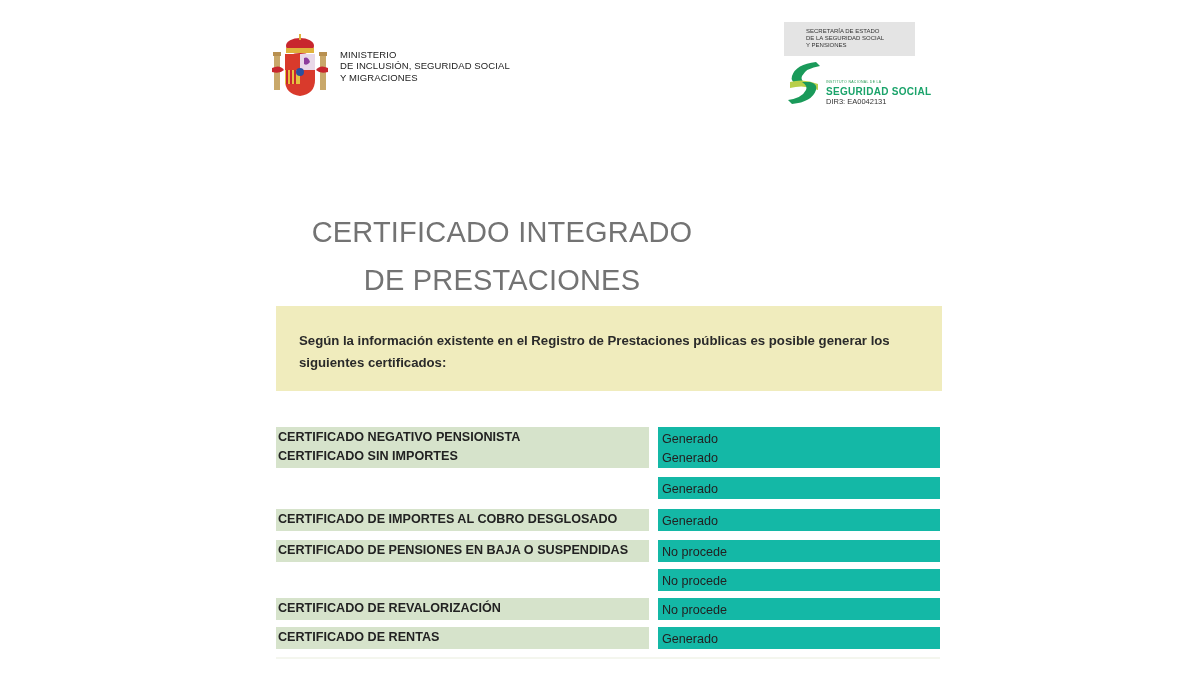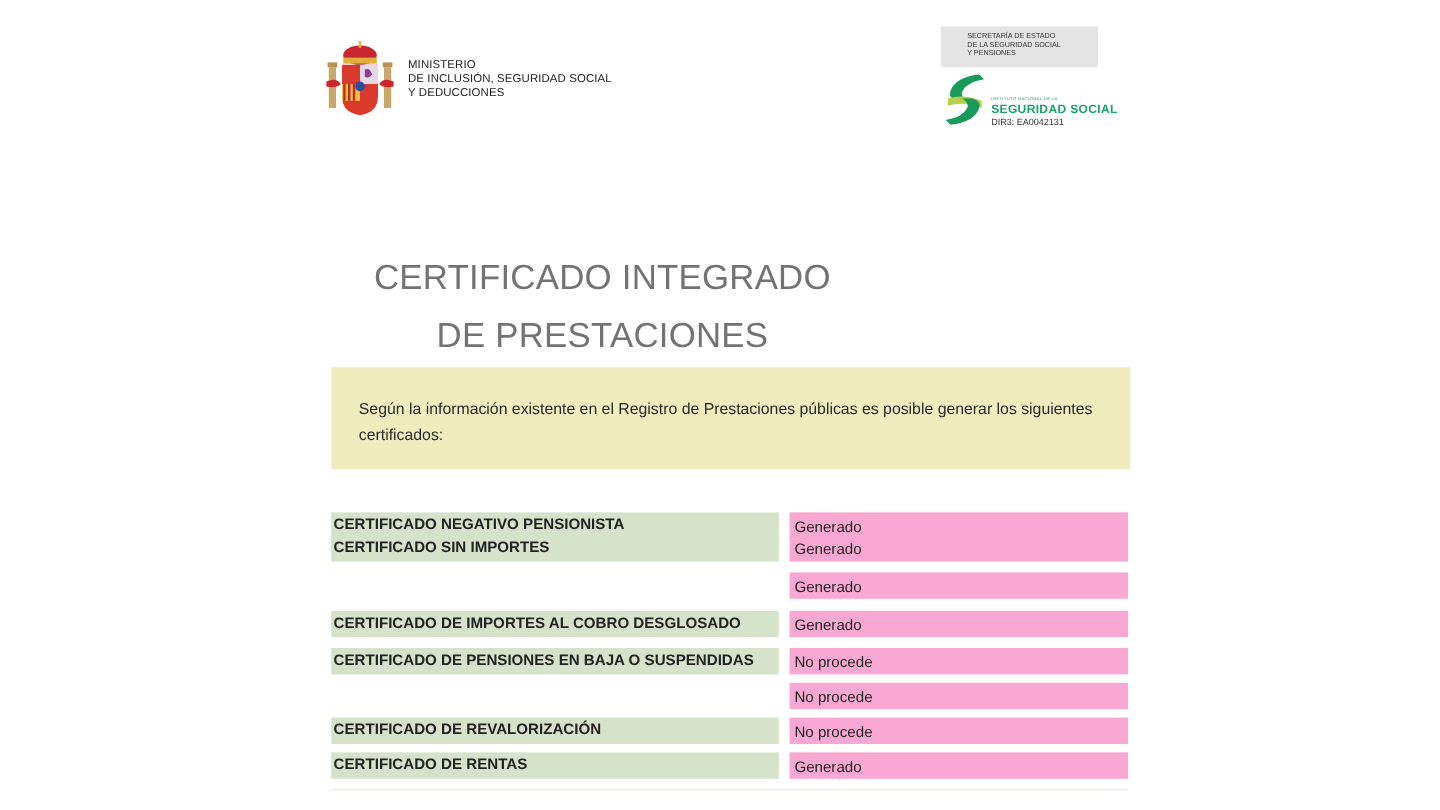--- a/index.html
+++ b/index.html
@@ -12,26 +12,26 @@
     .ministry-text { margin-left: 10px; font-size: 9.5px; line-height: 11.5px; color: #222; letter-spacing: 0.1px; }
     .ss-box { position: absolute; left: 784px; top: 22px; width: 131px; height: 34px; background: #e4e4e4; }
     .ss-box-text { position: absolute; left: 22px; top: 6px; font-size: 6px; line-height: 7px; color: #333; }
     .ss-logo { position: absolute; left: 786px; top: 60px; width: 36px; height: 46px; }
     .ss-inst { position: absolute; left: 826px; top: 80px; font-size: 3.5px; color: #2a9c57; letter-spacing: 0.3px; }
     .ss-name { position: absolute; left: 826px; top: 86px; font-size: 10px; font-weight: bold; color: #1aa36a; letter-spacing: 0.3px; }
     .ss-dir { position: absolute; left: 826px; top: 97px; font-size: 7.5px; color: #333; }
     .title { position: absolute; left: 0; width: 1004px; text-align: center; top: 208px;
       font-size: 29px; line-height: 48px; color: #737373; font-family: Liberation Sans, sans-serif; font-weight: normal; letter-spacing: 0.2px; }
     .info-box { position: absolute; left: 276px; top: 306px; width: 666px; height: 85px; background: #f0ecbd; }
-    .info-text { position: absolute; left: 23px; top: 24px; width: 620px; font-size: 13.2px; line-height: 22px; font-weight: normal; color: #2a2a2a; }
+    .info-text { position: absolute; left: 23px; top: 24px; width: 620px; font-size: 13.2px; line-height: 22px; font-weight: bold; color: #2a2a2a; }
     .rows { position: absolute; left: 276px; top: 415px; width: 664px; }
     .row { position: absolute; left: 0; width: 664px; height: 22px; }
     .row-label { position: absolute; left: 0; top: 0; width: 373px; height: 22px; background: #d6e3cb;
       font-size: 12.6px; font-weight: bold; color: #222; line-height: 20px; padding-left: 2px; box-sizing: border-box; white-space: nowrap; }
-    .row-status { position: absolute; left: 382px; top: 0; width: 282px; height: 22px; background: #f9a8d4;
+    .row-status { position: absolute; left: 382px; top: 0; width: 282px; height: 22px; background: #14b8a6;
       font-size: 12.6px; color: #222; line-height: 24px; padding-left: 4px; box-sizing: border-box; }
     .bottom-line { position: absolute; left: 276px; top: 657px; width: 664px; height: 2px; background: #f4f6ee; }
   </style>
 </head>
 <body>
 
 <div class="ministry">
   <svg class="coat" viewBox="0 0 60 64">
     <rect x="4" y="22" width="6" height="34" fill="#c9a86a"></rect>
     <rect x="50" y="22" width="6" height="34" fill="#c9a86a"></rect>
@@ -45,21 +45,21 @@
     <path d="M15 20 H45 V46 Q45 60 30 62 Q15 60 15 46Z" fill="#d93a2c"></path>
     <rect x="30" y="20" width="15" height="16" fill="#e8d8e8"></rect>
     <rect x="15" y="36" width="15" height="14" fill="#e6c040"></rect>
     <path d="M17 36 V50 M21 36 V50 M25 36 V50" stroke="#c8262e" stroke-width="2"></path>
     <path d="M34 24 Q38 22 40 28 Q37 32 34 30Z" fill="#8c3d9c"></path>
     <circle cx="30" cy="38" r="4" fill="#2b4fa0"></circle>
   </svg>
   <div class="ministry-text">
     <div>MINISTERIO</div>
     <div>DE INCLUSIÓN, SEGURIDAD SOCIAL</div>
-    <div>Y DEDUCCIONES</div>
+    <div>Y MIGRACIONES</div>
   </div>
 </div>
 
 <div class="ss-box">
   <div class="ss-box-text">
     <div>SECRETARÍA DE ESTADO</div>
     <div>DE LA SEGURIDAD SOCIAL</div>
     <div>Y PENSIONES</div>
   </div>
 </div>

